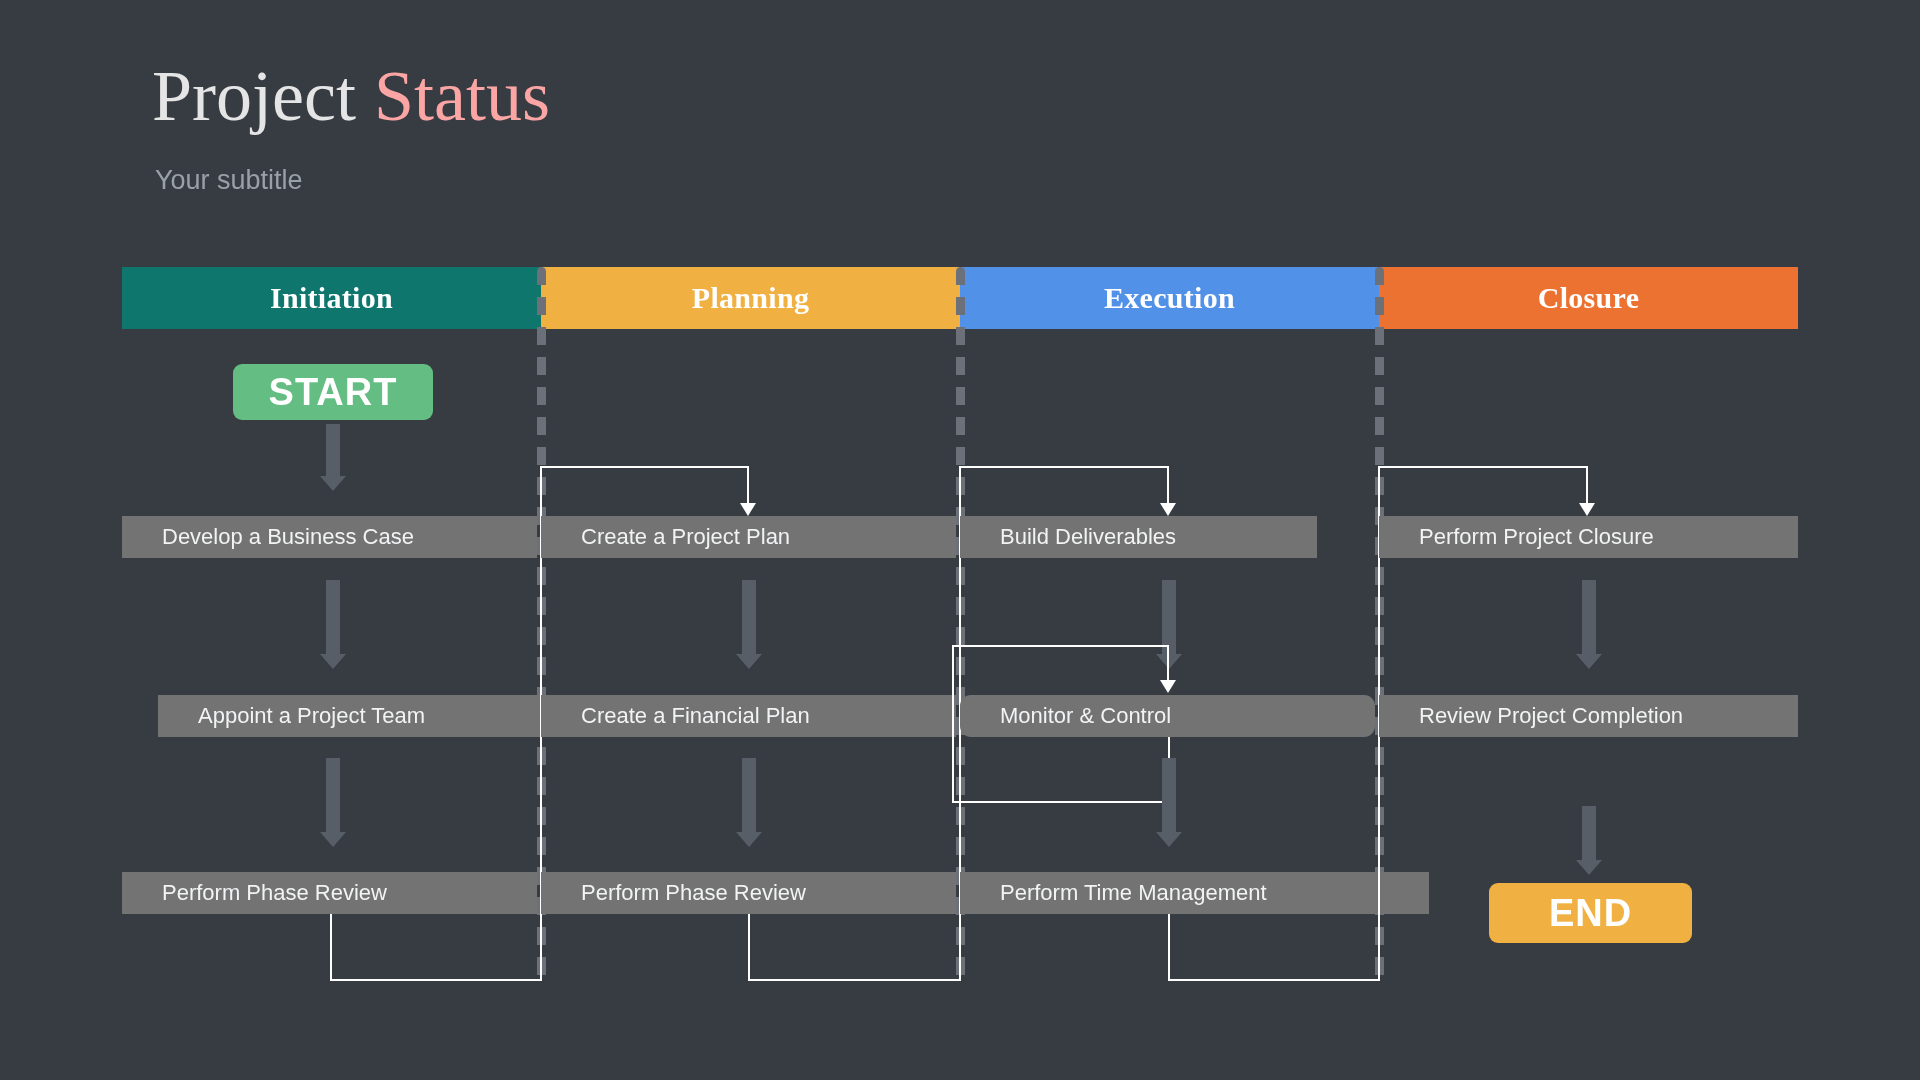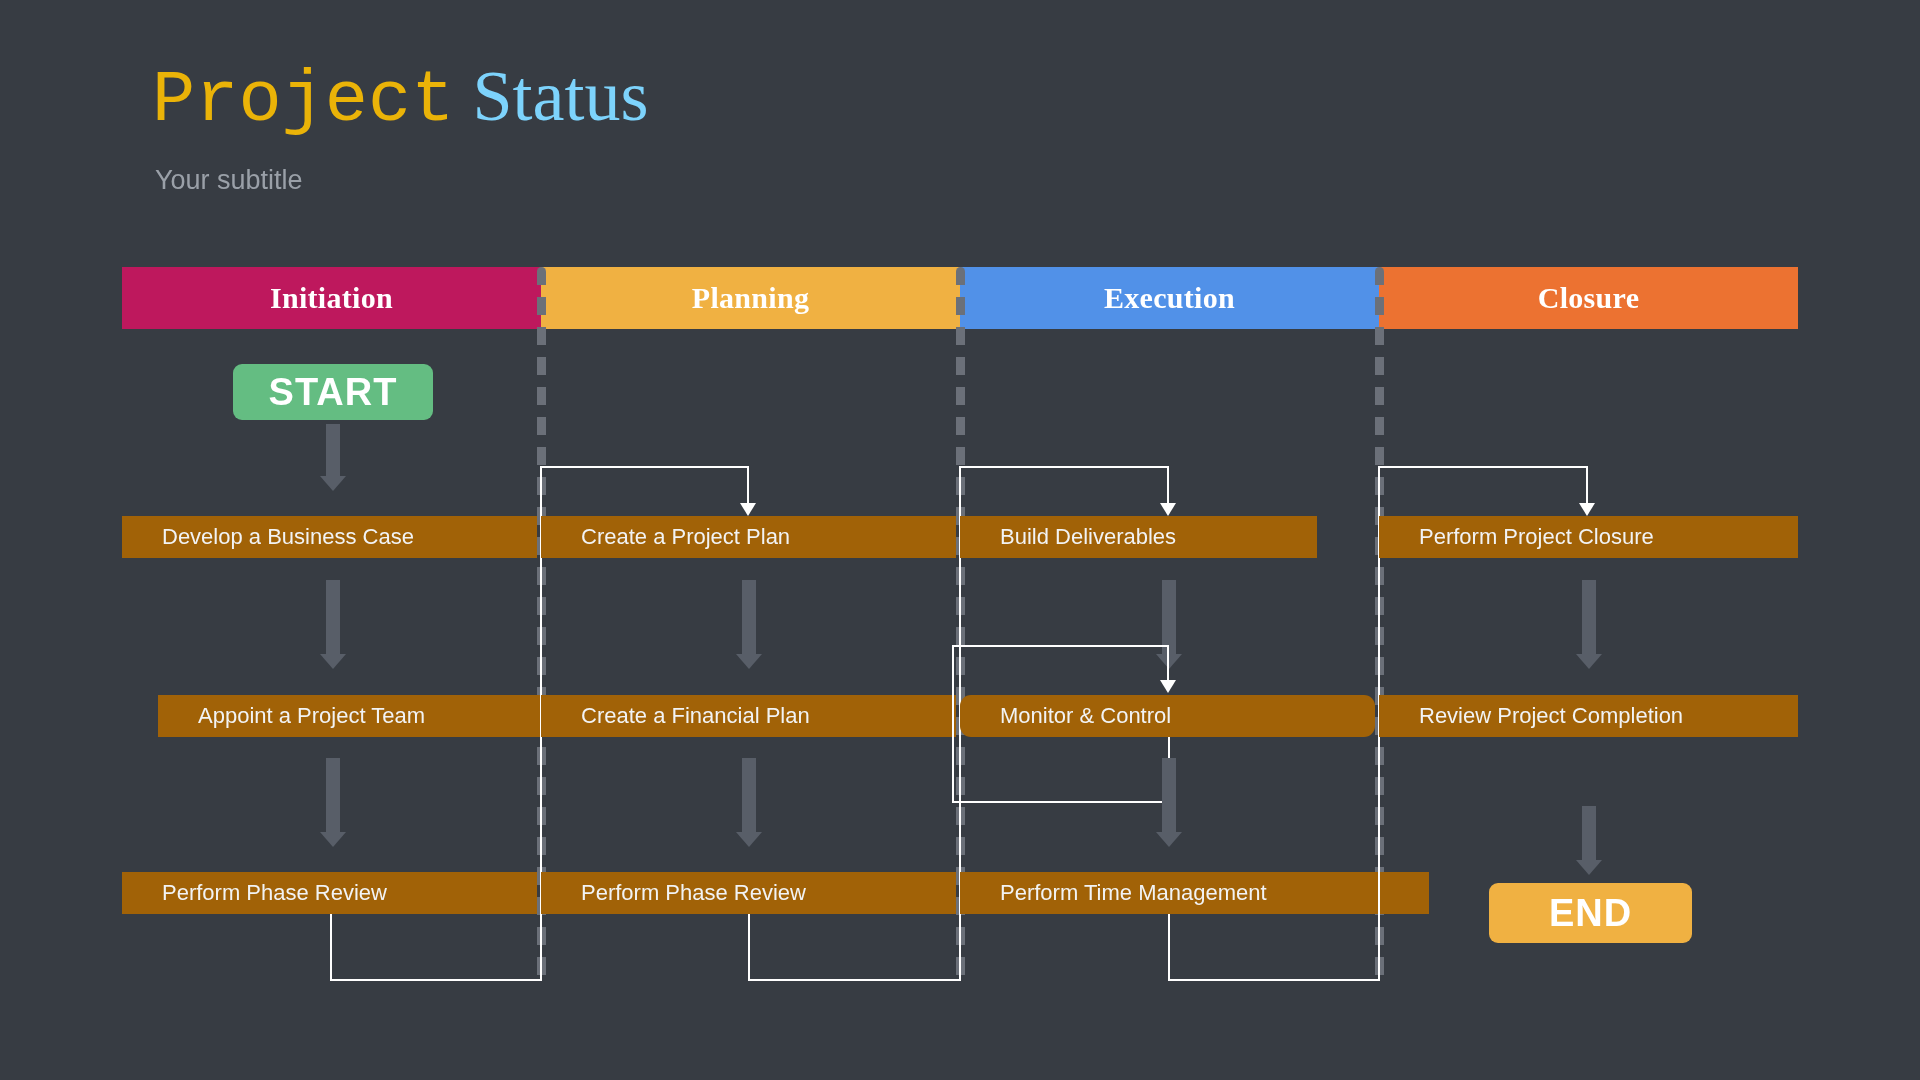--- a/index.html
+++ b/index.html
@@ -12,22 +12,22 @@
   }
   #stage { position:absolute; left:0; top:0; width:1920px; height:1080px; }
 
   
   .title {
     position:absolute; left:152px; top:55px;
     font-family:"Liberation Serif", serif;
     font-size:72px; font-weight:400; letter-spacing:0px;
     white-space:nowrap;
   }
-  .title .w1 { color:#eab308;font-family:Liberation Mono, monospace; }
-  .title .w2 { color:#7dd3fc; }
+  .title .w1 { color:#e5e5e5; }
+  .title .w2 { color:#fca5a5; }
   .subtitle {
     position:absolute; left:155px; top:165px;
     font-size:27px; color:#9aa0a8;
     white-space:nowrap;
   }
 
   
   .phasebar { position:absolute; left:122px; top:267px; width:1676px; height:62px; }
   .phase-head {
     position:absolute; top:0; height:62px;
@@ -42,21 +42,21 @@
     position:absolute; width:9px; top:267px; height:720px;
     background-image:linear-gradient(#6b7079 0 60%, rgba(0,0,0,0) 60% 100%);
     background-size:9px 30px;
     background-repeat:repeat-y;
     border-radius:5px;
   }
 
   
   .task {
     position:absolute; height:42px;
-    background:#a16207;
+    background:#737373;
     display:flex; align-items:center;
     color:#f2f3f4; font-size:22px;
     padding-left:40px; box-sizing:border-box;
     white-space:nowrap;
     text-align:center;
   }
 
   
   .garrow { position:absolute; width:26px; }
   .garrow .shaft { position:absolute; left:6px; top:0; width:14px; background:#585e68; }
@@ -90,21 +90,21 @@
 
 <div id="stage">
 
   <div class="title">
     <span class="w1">Project</span>
     <span class="w2">Status</span>
   </div>
   <div class="subtitle">Your subtitle</div>
 
   <div class="phasebar">
-    <div class="phase-head" style="left:0px;width:419px;background:#be185d;">
+    <div class="phase-head" style="left:0px;width:419px;background:#0f766e;">
       <span>Initiation</span>
     </div>
     <div class="phase-head" style="left:419px;width:419px;background:#f0b142;">
       <span>Planning</span>
     </div>
     <div class="phase-head" style="left:838px;width:419px;background:#5191e8;">
       <span>Execution</span>
     </div>
     <div class="phase-head" style="left:1257px;width:419px;background:#ec7231;">
       <span>Closure</span>

